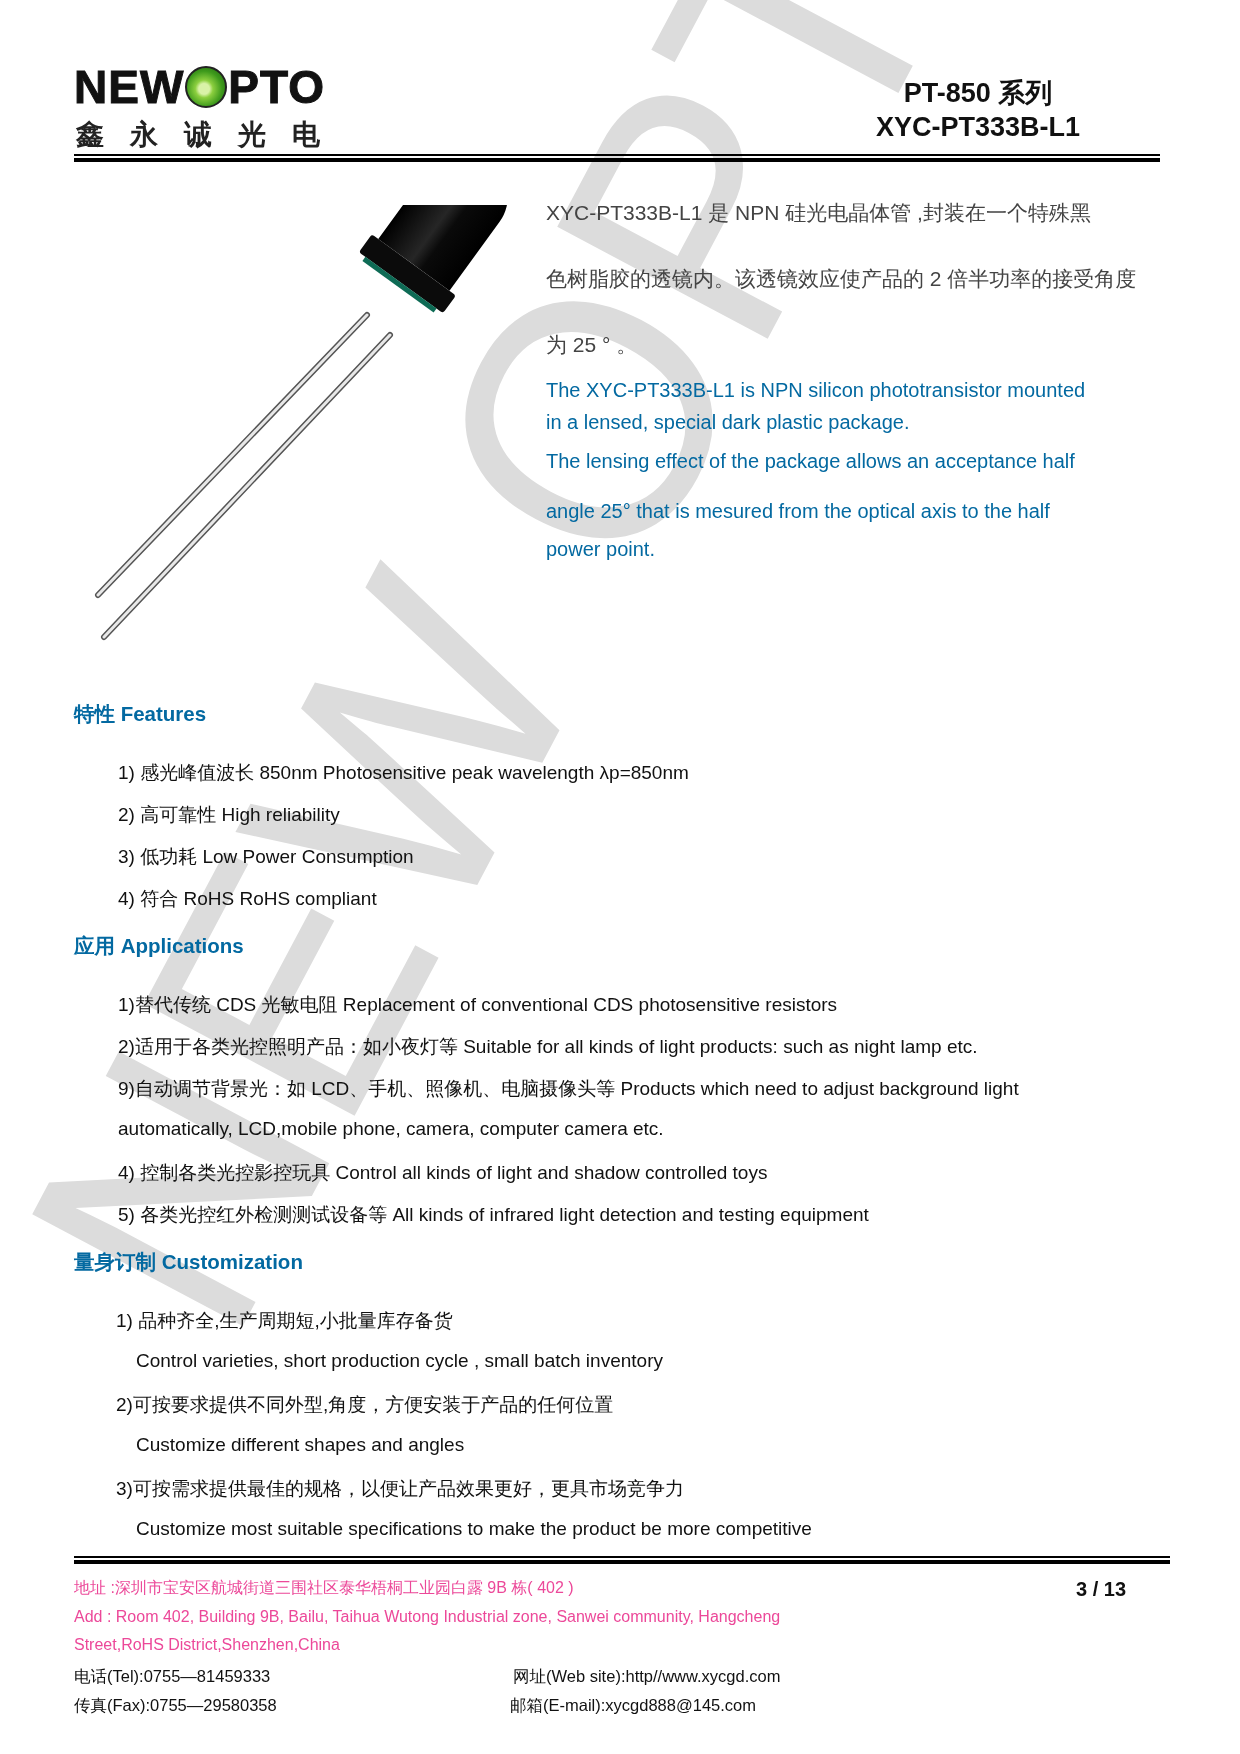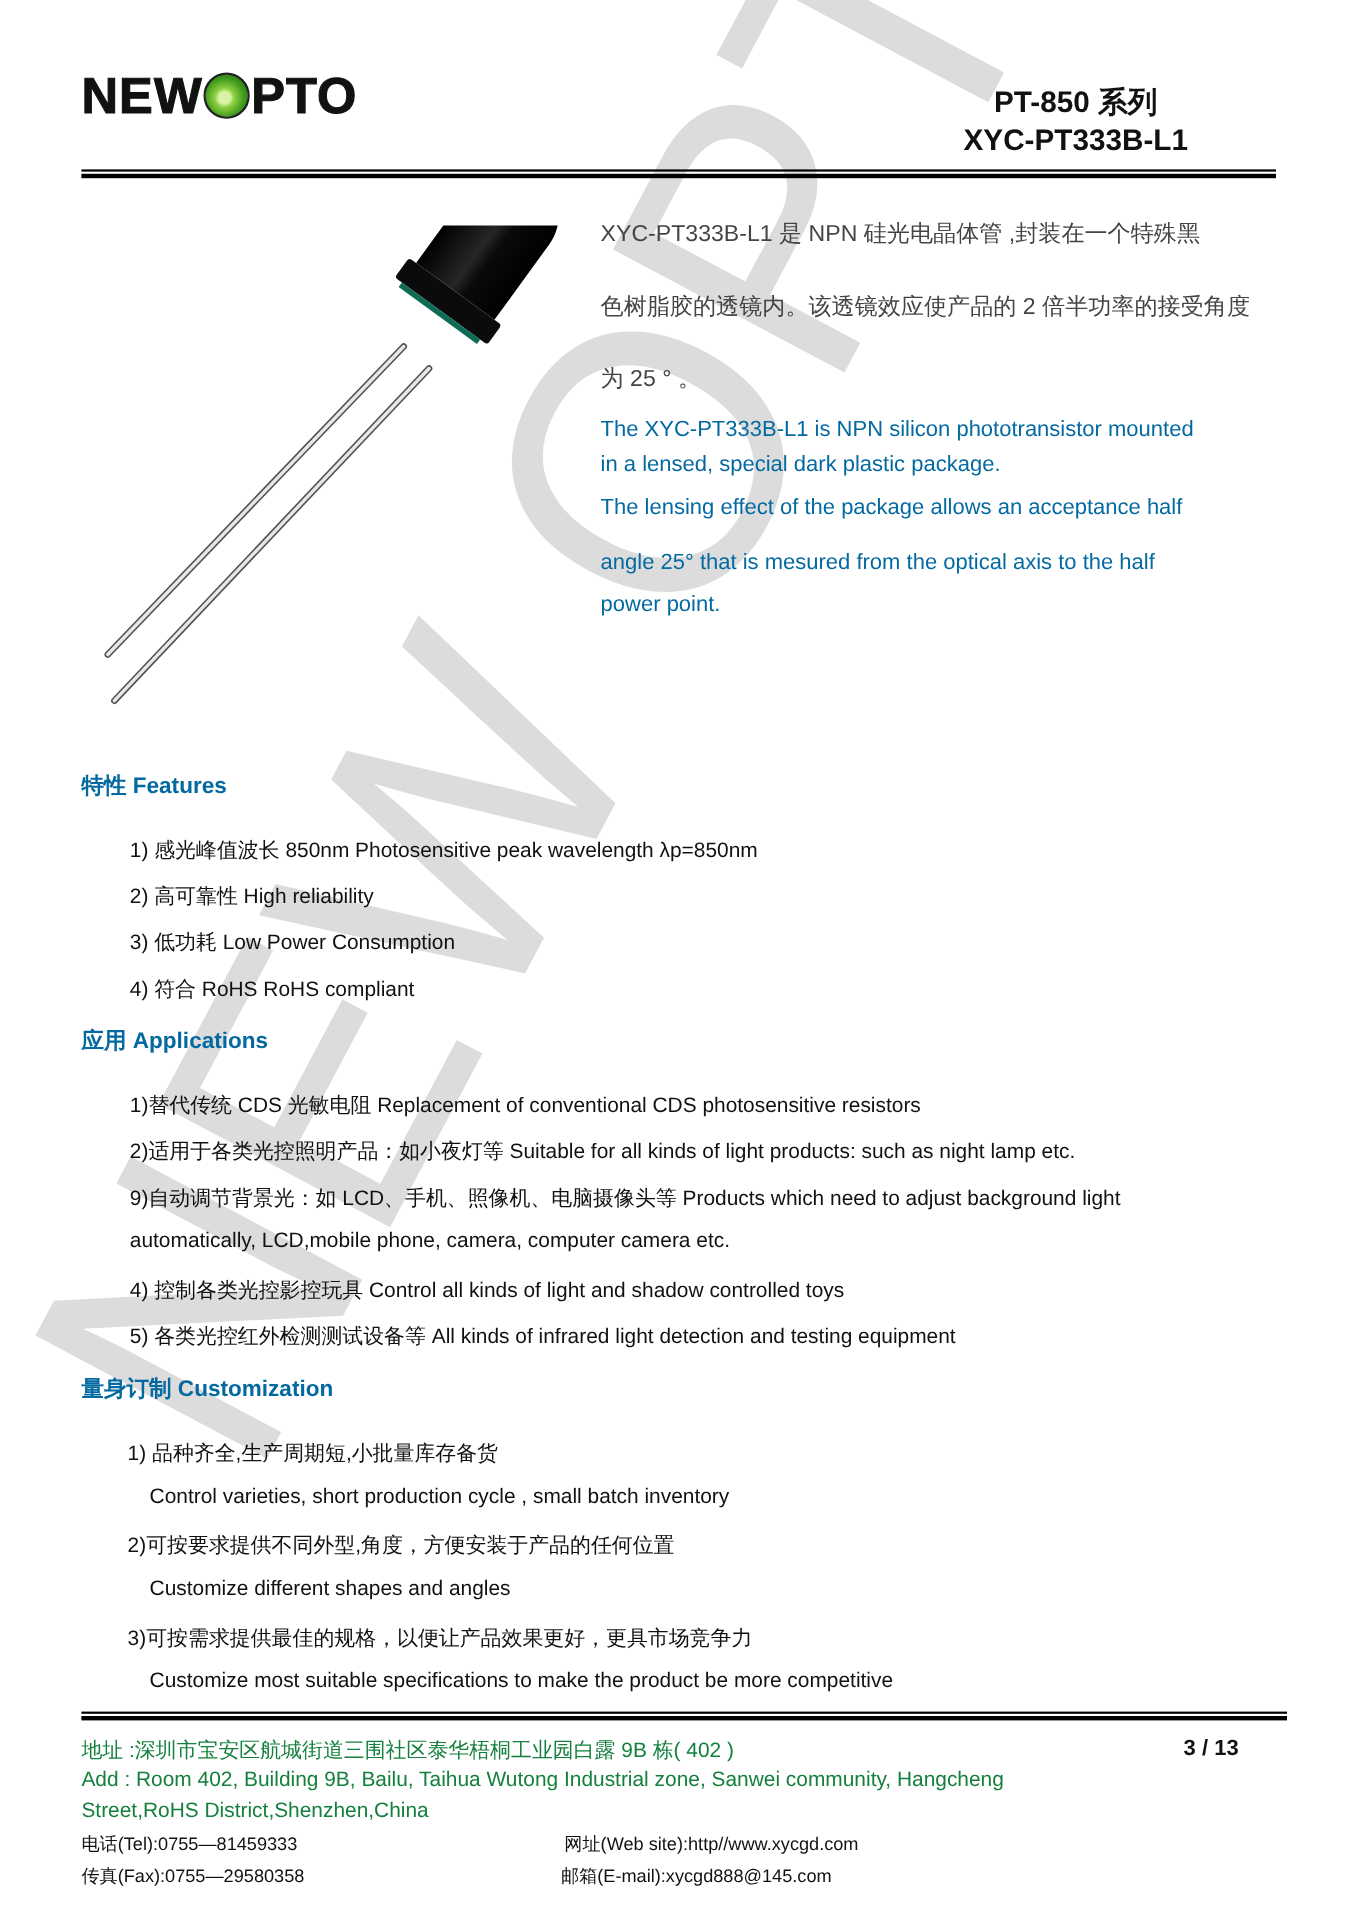--- a/index.html
+++ b/index.html
@@ -35,33 +35,34 @@
   .cn-line { line-height: 66px; margin: 0; white-space: nowrap; }
   .en-para { font-size: 20px; color: #0369a1; line-height: 32px; margin: 0; }
 
   
   .section-h { position: absolute; left: 74px; font-size: 20.5px; font-weight: 700; color: #0369a1; }
   .item { position: absolute; font-size: 19px; color: #111; white-space: nowrap; }
 
   
   .rule-bot { position: absolute; left: 74px; top: 1556px; width: 1096px; height: 2px; background: #000; }
   .rule-bot2 { position: absolute; left: 74px; top: 1560px; width: 1096px; height: 4px; background: #000; }
-  .foot { position: absolute; font-size: 19px; color: #15803d; white-space: nowrap; }
+  .foot { position: absolute; font-size: 16px; color: #ec4899; white-space: nowrap; }
   .foot-small { position: absolute; font-size: 16.5px; color: #111; white-space: nowrap; }
   .page-num { position: absolute; left: 1076px; top: 1578px; font-size: 20px; font-weight: 700; }
 </style>
 </head>
 <body>
 
 <svg id="watermark" viewBox="0 0 1240 1754">
   <text x="0" y="0" font-size="330" fill="#dcdcdc" transform="translate(230,1350) rotate(-62) scale(1,1.05)">NEW OPTO</text>
 </svg>
 
 <div class="content" id="logo">
   <div class="logo-word"><span>NEW</span><span class="o-ball"></span><span>PTO</span></div>
+  <div class="logo-cn">鑫永诚光电</div>
 </div>
 
 <div class="content" id="header-title">
   <div class="series">PT-850 系列</div>
   <div class="model">XYC-PT333B-L1</div>
 </div>
 <div class="rule-top"></div>
 <div class="rule-top2"></div>
 
 <svg class="content" id="product-img" viewBox="0 0 430 450">

